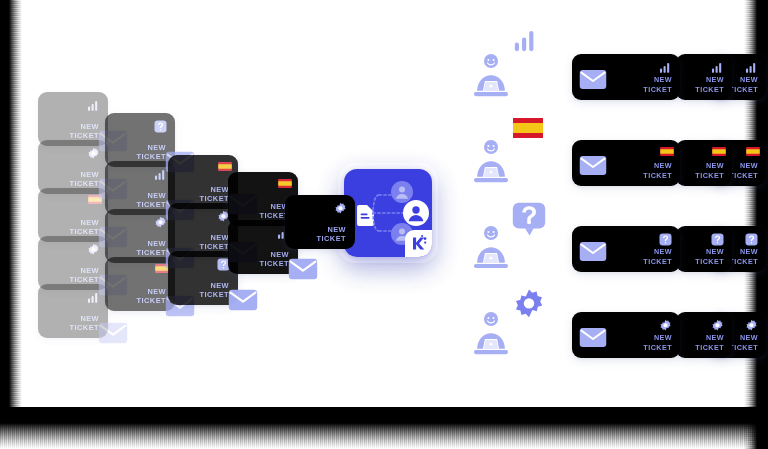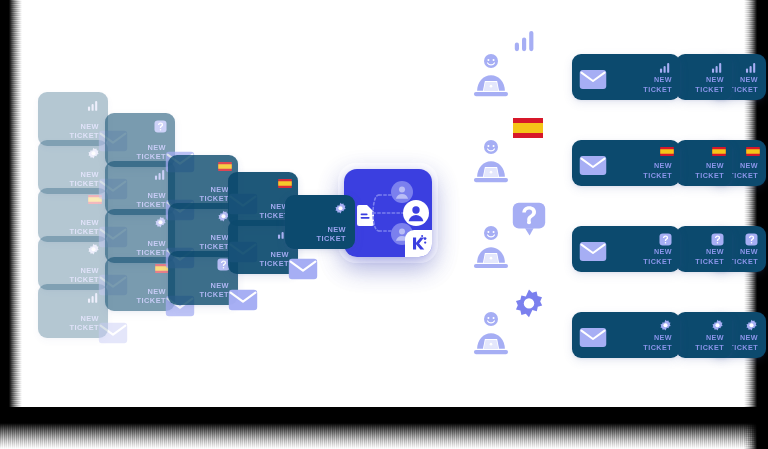--- a/index.html
+++ b/index.html
@@ -37,21 +37,21 @@
       linear-gradient(0deg,rgba(0,0,0,0) 0%,rgba(0,0,0,.55) 28%,#000 60%,#000 100%);
     background-blend-mode:multiply;
     -webkit-mask-image:linear-gradient(0deg,transparent 0%,rgba(0,0,0,.35) 22%,#000 62%,#000 100%);
             mask-image:linear-gradient(0deg,transparent 0%,rgba(0,0,0,.35) 22%,#000 62%,#000 100%);
   }
   .frame-top{left:0;top:0;width:768px;height:10px;background:#fff;}
   .canvas-white{position:absolute;left:22px;top:8px;width:722px;height:398px;background:#fff;border-radius:2px;}
 
   
   .card{
-    position:absolute;background:#0c4a6e;border-radius:9px;
+    position:absolute;background:#000000;border-radius:9px;
     box-shadow:0 3px 10px rgba(80,95,160,.13), 0 1px 3px rgba(80,95,160,.10);
   }
   .card-ico{position:absolute;top:7px;right:8px;width:13px;height:13px;}
   .card-label{
     position:absolute;right:8px;bottom:6px;
     text-align:right;font-size:7.2px;font-weight:700;
     letter-spacing:.45px;line-height:9.3px;color:#9aa3ee;
     white-space:pre-line;
   }
   .card-env{position:absolute;left:7px;bottom:12px;width:26px;height:19px;}

